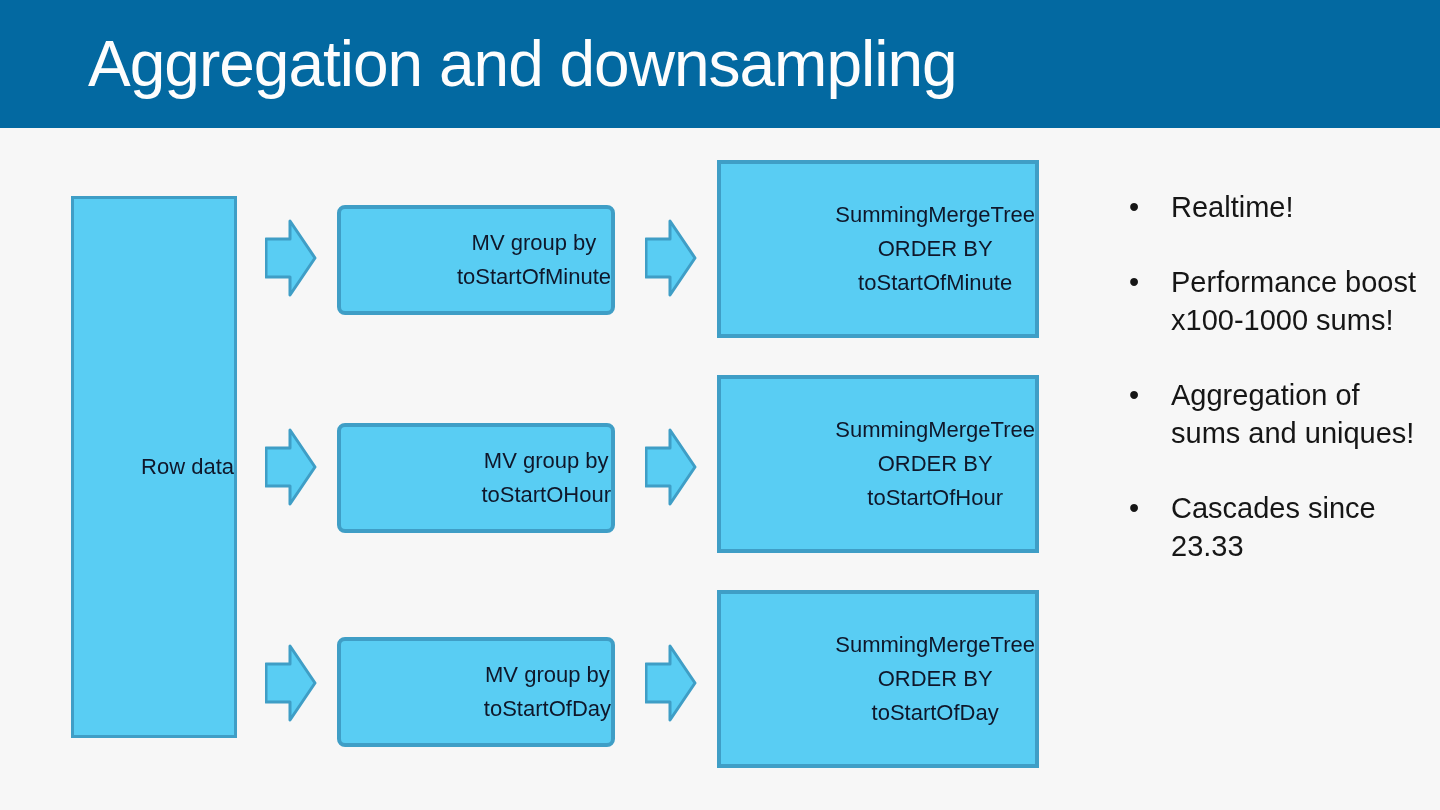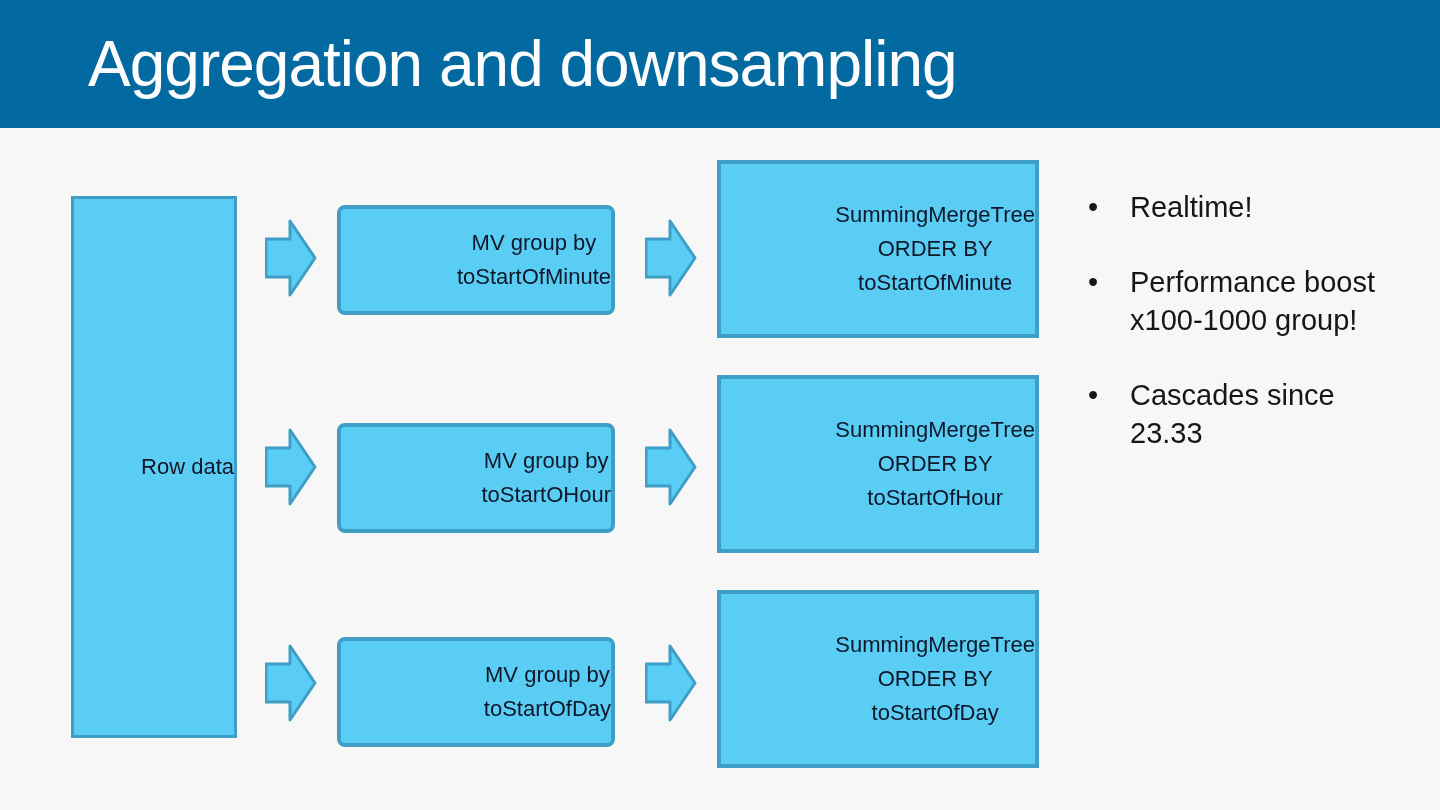--- a/index.html
+++ b/index.html
@@ -68,21 +68,21 @@
   .arrow svg{display:block;width:100%;height:100%;}
   .a-col1{left:265px;}
   .a-col2{left:645px;}
   .a-row0{top:219px;}
   .a-row1{top:428px;}
   .a-row2{top:644px;}
 
   
   .bullets{
     position:absolute;
-    left:1078px;top:188px;
+    left:1119px;top:188px;
     width:300px;
     list-style:none;
     margin:0;padding:0;
   }
   .bullets li{
     position:relative;
     padding-left:52px;
     margin-bottom:37px;
     font-size:29px;
     line-height:38px;
@@ -164,17 +164,18 @@
       </svg>
   </div>
   <div class="shape smt-box smt-2">
     <span>SummingMergeTree
 ORDER BY
 toStartOfDay</span>
   </div>
 
   <ul class="bullets">
     <li>Realtime!</li>
-    <li>Performance boost x100-1000 group!</li>
+    <li>Performance boost x100-1000 sums!</li>
+    <li>Aggregation of sums and uniques!</li>
     <li>Cascades since 23.33</li>
   </ul>
 
 </div>
 
 </body></html>

